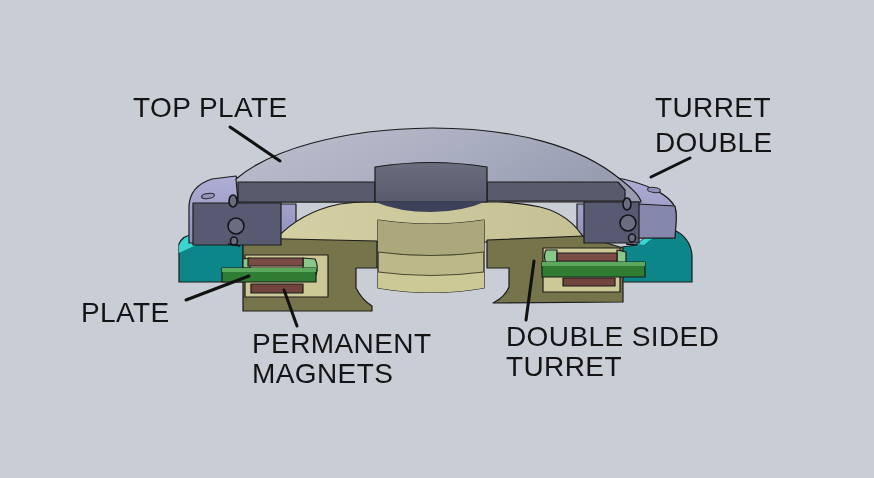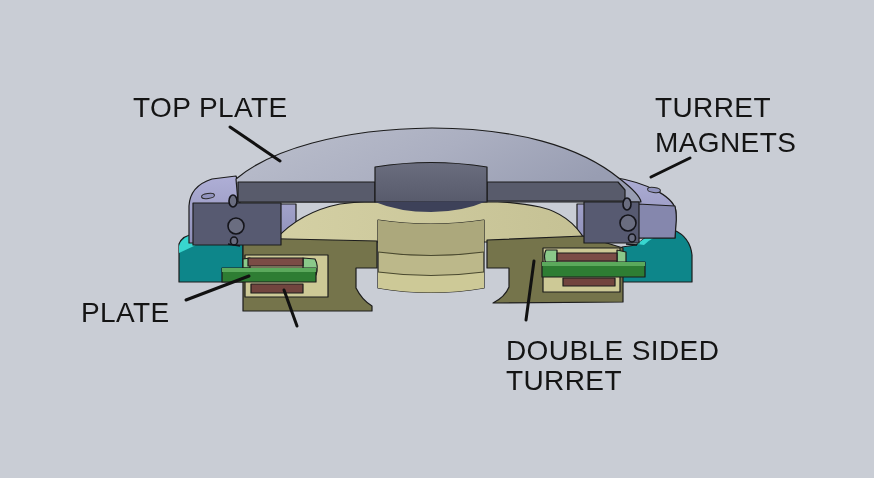--- a/index.html
+++ b/index.html
@@ -134,26 +134,30 @@
   <line class="leader" x1="297" y1="326" x2="284" y2="290"></line>
   <line class="leader" x1="526" y1="320" x2="534" y2="261"></line>
 </svg>
 
 <div class="label" style="left:133px;top:93px">
   <span>TOP PLATE</span>
 </div>
 
 <div class="label lh35" style="left:655px;top:90px">
   <div><span>TURRET</span></div>
-  <div><span>MAGNETS</span></div>
+  <div><span>DOUBLE</span></div>
 </div>
 
 <div class="label" style="left:81px;top:298px">
   <span>PLATE</span>
 </div>
 
+<div class="label" style="left:252px;top:329px">
+  <div><span>PERMANENT</span></div>
+  <div><span>MAGNETS</span></div>
+</div>
 
-<div class="label" style="left:506px;top:336px">
+<div class="label" style="left:506px;top:322px">
   <div><span>DOUBLE SIDED</span></div>
   <div><span>TURRET</span></div>
 </div>
 
 </div>
 
 </body></html>

